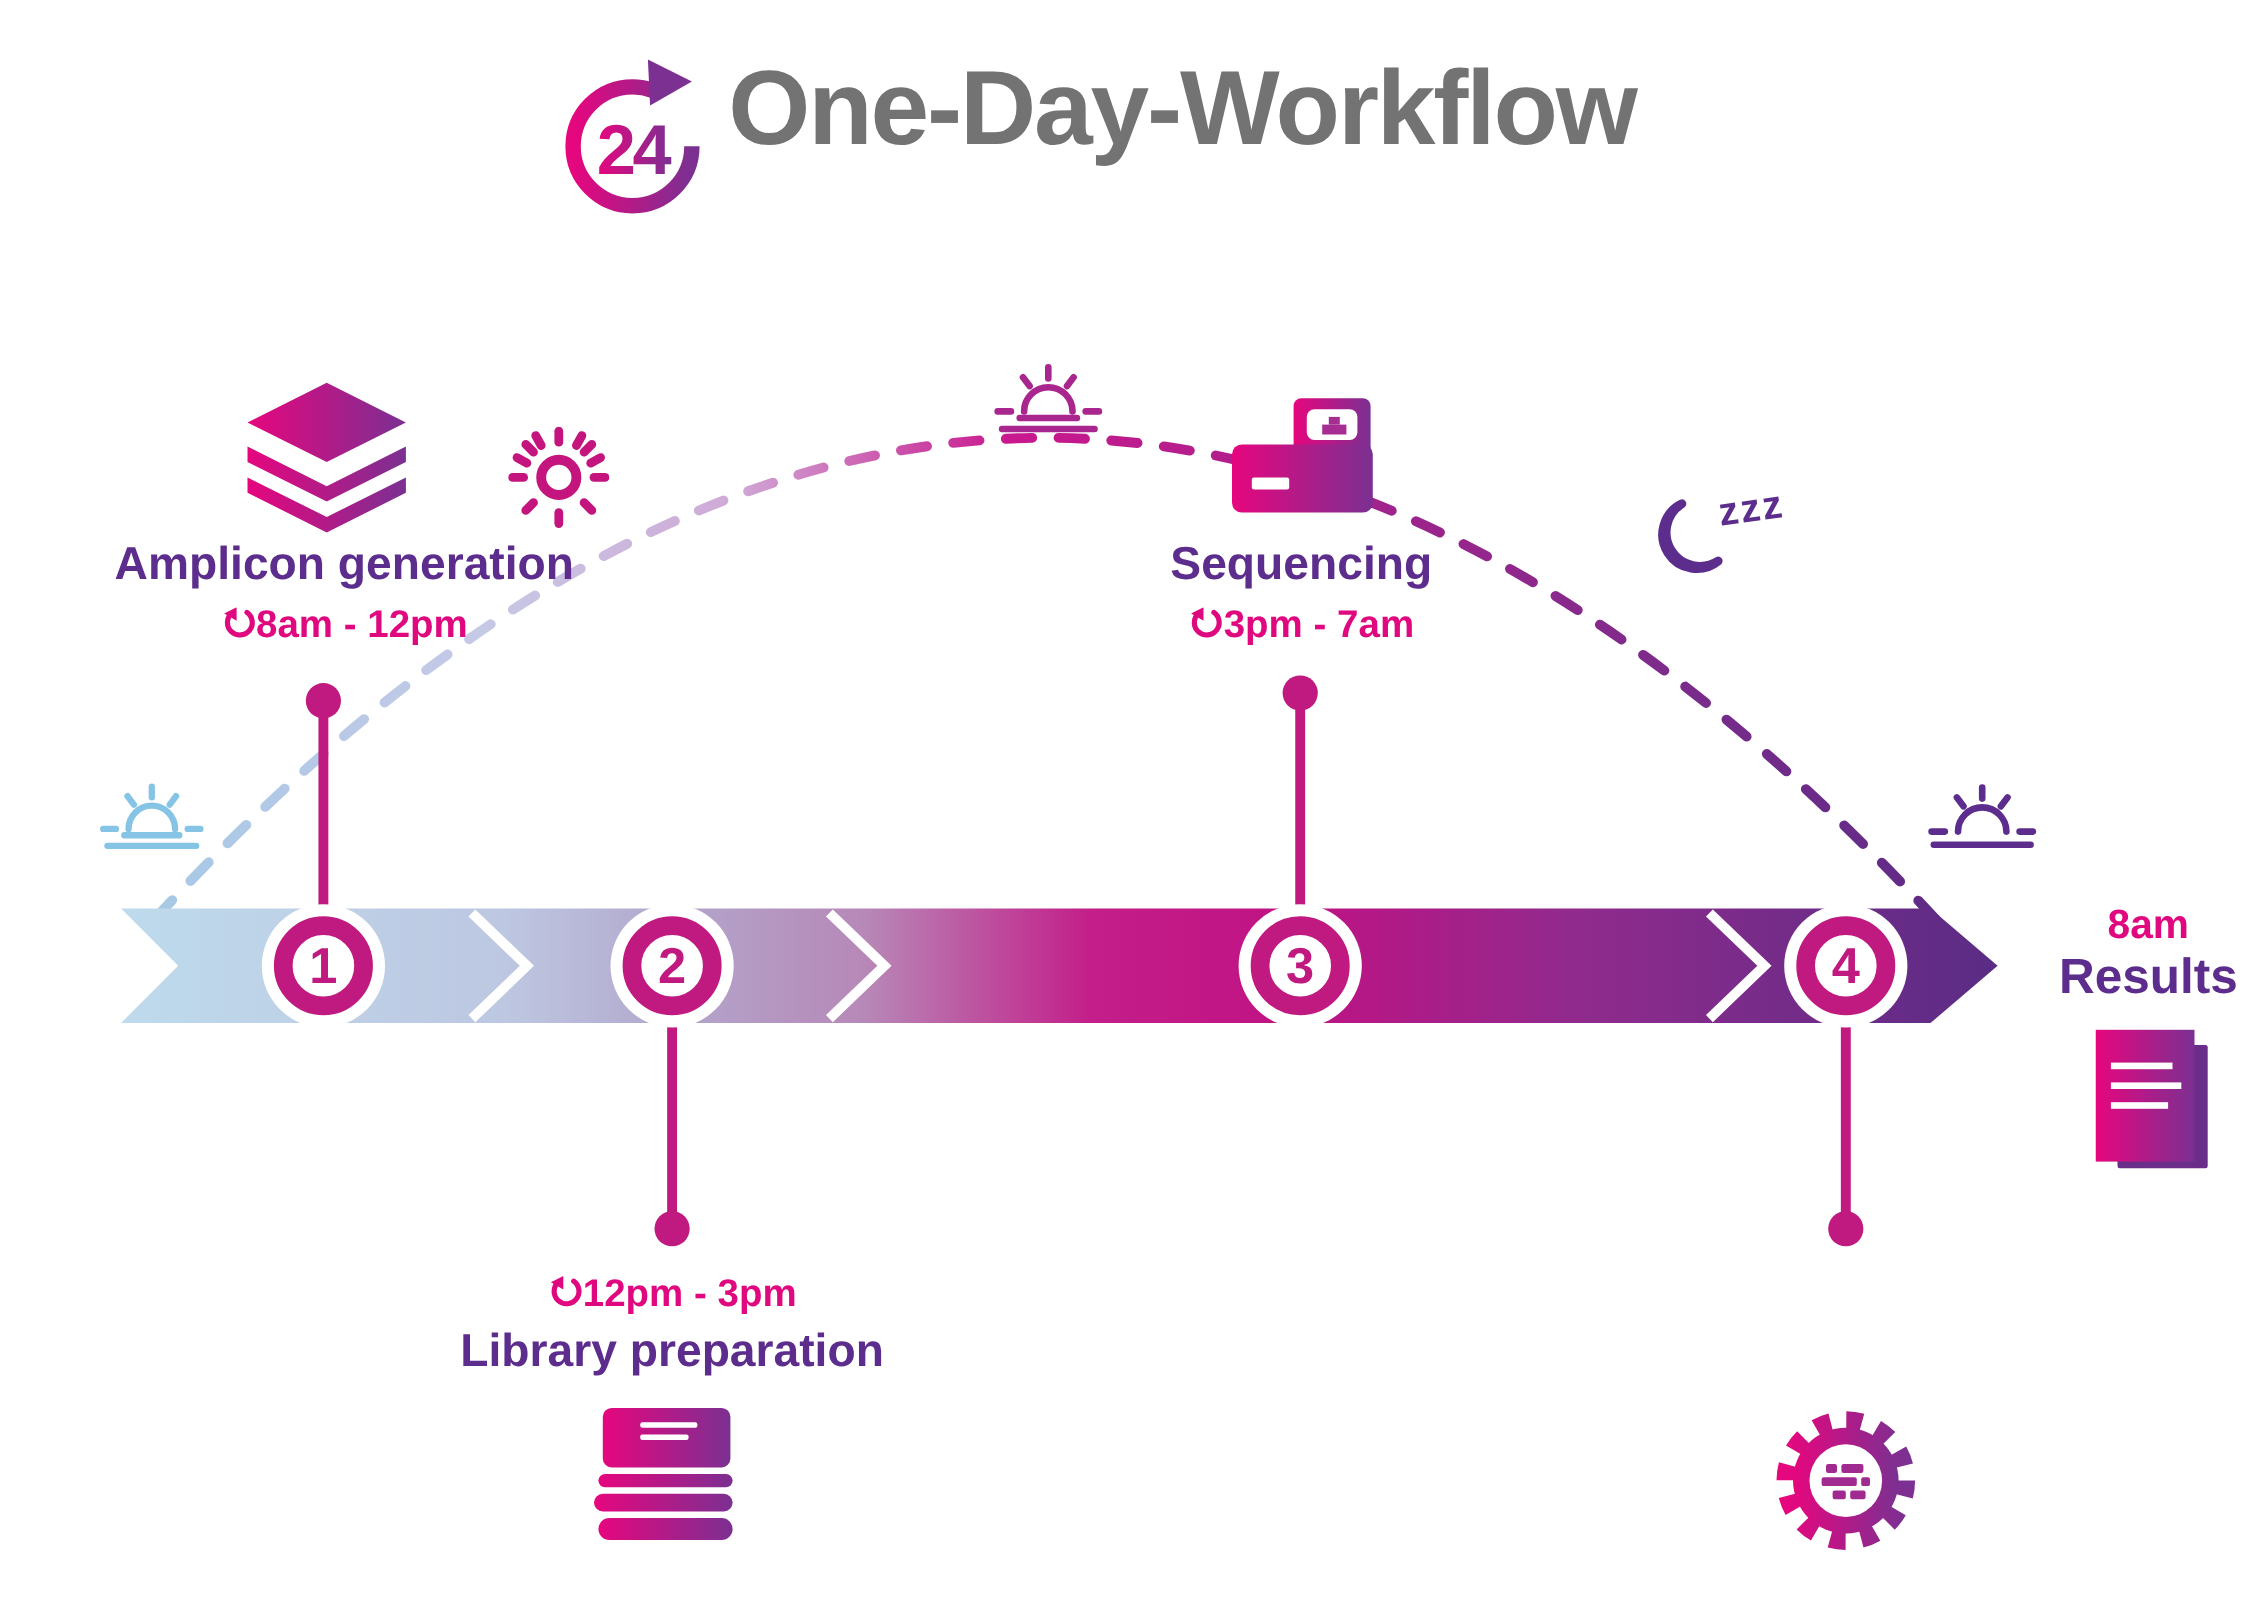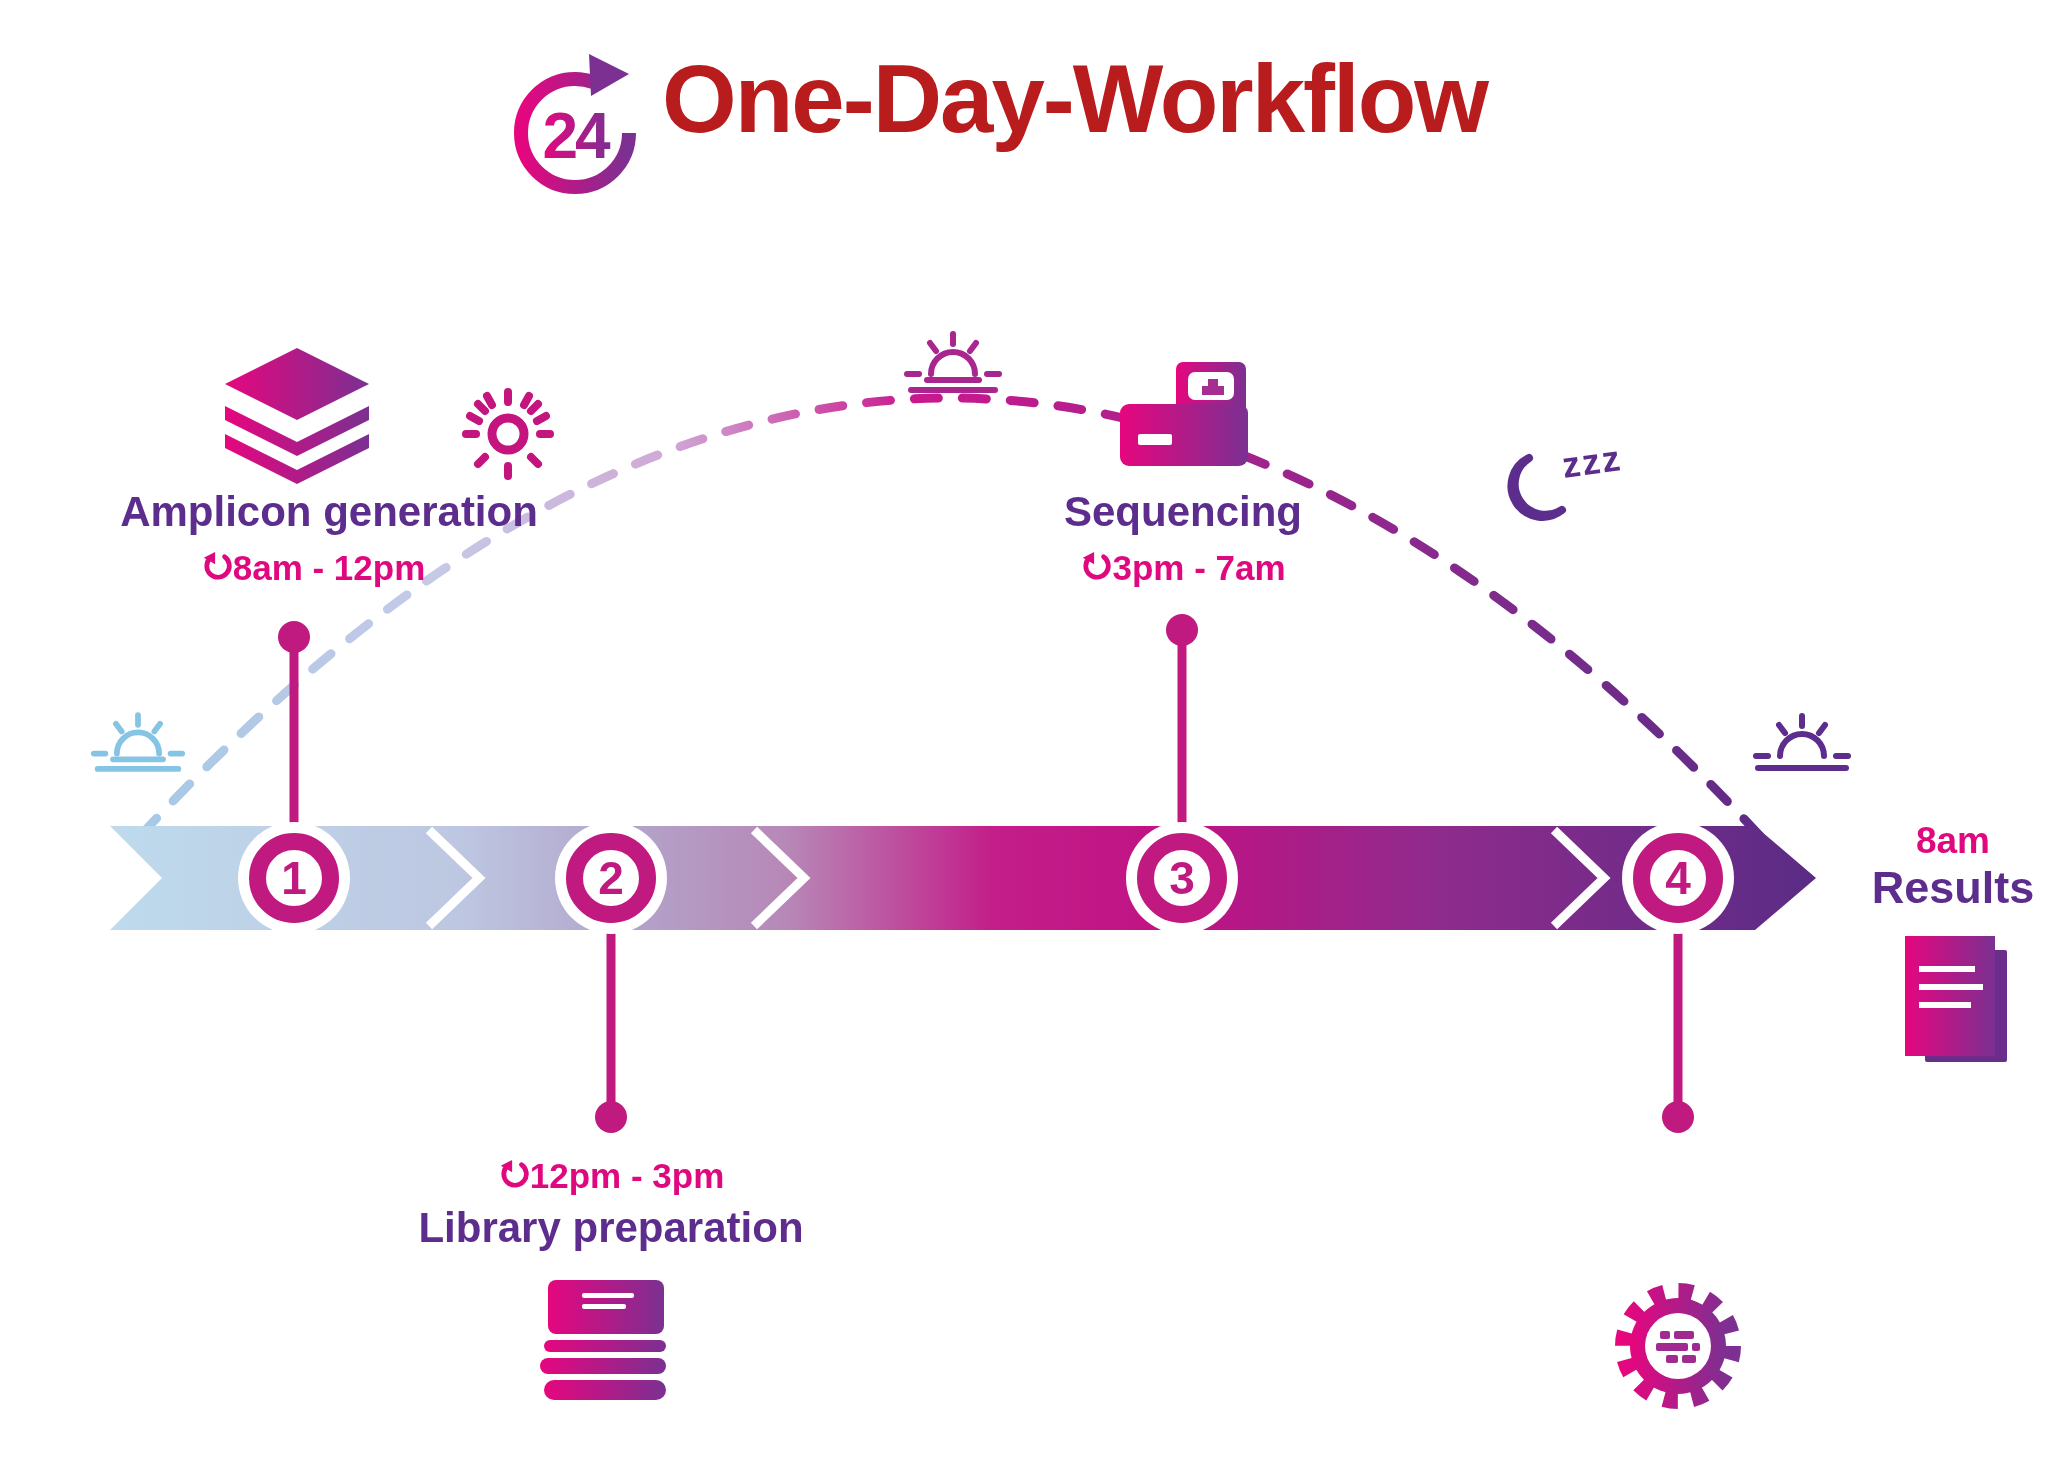--- a/index.html
+++ b/index.html
@@ -3,21 +3,21 @@
 <meta charset="utf-8">
 <style>
   html,body{margin:0;padding:0;background:#fff;}
   #canvas{
     position:relative;width:2048px;height:1475px;background:#fff;overflow:hidden;
     font-family:"Liberation Sans","DejaVu Sans",sans-serif;
   }
   .abs{position:absolute;}
   
   #page-title{
-    left:662px;top:44px;font-size:96px;font-weight:bold;color:#b91c1c;
+    left:662px;top:44px;font-size:96px;font-weight:bold;color:#737373;
     letter-spacing:-2px;white-space:nowrap;
   }
   
   .step-title{
     width:540px;text-align:center;font-size:42px;font-weight:bold;color:#5c2d8c;
     white-space:nowrap;
   }
   .step-time{
     width:540px;display:flex;align-items:center;justify-content:center;
     font-size:35px;font-weight:bold;color:#e0087f;white-space:nowrap;
@@ -154,21 +154,21 @@
       <path d="M28 44 A22 22 0 0 1 72 44"></path>
       <path d="M6 56 H94"></path>
     </g>
   </svg>
 
   <svg class="abs" style="left:222px;top:346px" width="150" height="140" viewBox="0 0 150 140">
     <polygon points="75,2 147,38 75,74 3,38" fill="url(#gpp)"></polygon>
     <path d="M3 60 L75 96 L147 60 L147 74 L75 110 L3 74 Z" fill="url(#gpp)"></path>
     <path d="M3 88 L75 124 L147 88 L147 102 L75 138 L3 102 Z" fill="url(#gpp)"></path>
   </svg>
-  <div class="abs step-title" style="left:59px;top:488px">Amplicon generation</div>
+  <div class="abs step-title" style="left:43px;top:488px">Amplicon generation</div>
   <div class="abs step-time" style="left:43px;top:548px">
     <svg width="32" height="32" viewBox="0 0 34 34">
       <path d="M 10 6 A 12 12 0 1 0 25 5" fill="none" stroke="#e0087f" stroke-width="5" stroke-linecap="round"></path>
       <polygon points="15,0 15,13 3,6" fill="#e0087f"></polygon>
     </svg>
     <span>8am - 12pm</span>
   </div>
 
   <svg class="abs" style="left:1118px;top:358px" width="136" height="114" viewBox="0 0 136 114">
     <rect x="58" y="4" width="70" height="52" rx="7" fill="url(#gpp)"></rect>

